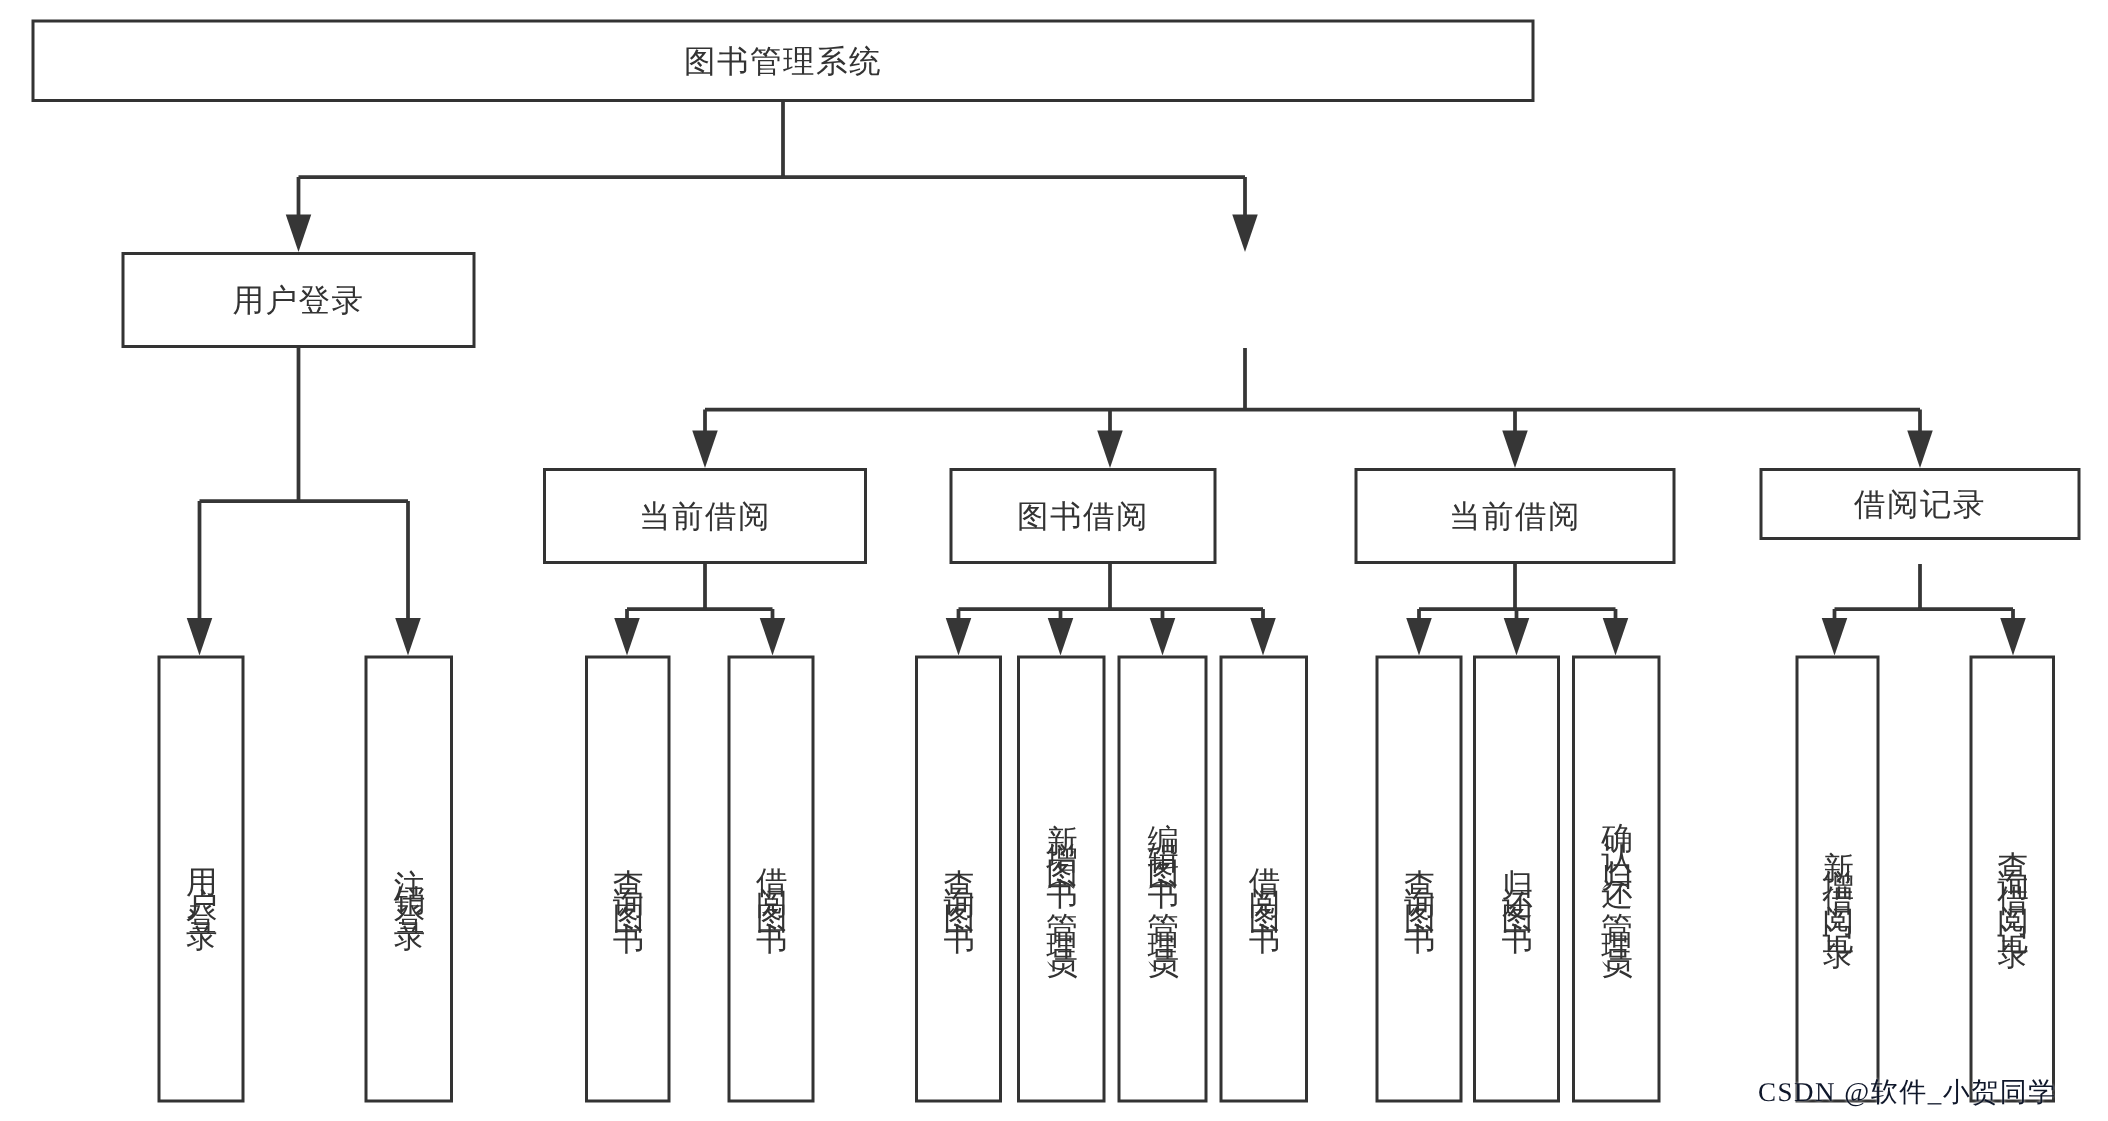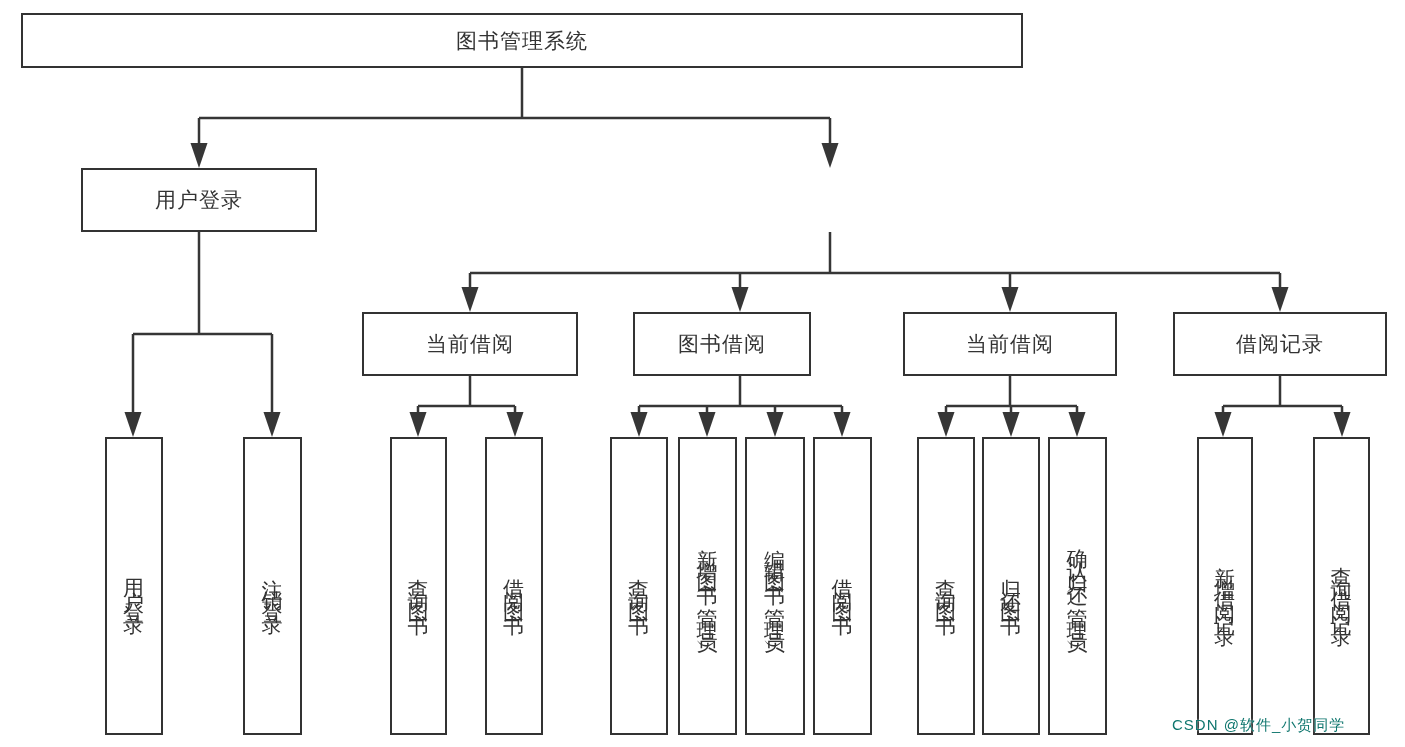--- a/index.html
+++ b/index.html
@@ -17,22 +17,23 @@
     position:absolute;top:437px;height:298px;box-sizing:border-box;
     border:2.5px solid #333;background:#fff;
     display:flex;align-items:center;justify-content:center;z-index:2;
   }
   .vtext{
     writing-mode:vertical-rl;text-orientation:mixed;
     font-size:21px;line-height:1;letter-spacing:12px;white-space:nowrap;
   }
   .watermark{
     position:absolute;left:1172px;top:716px;z-index:5;
-    font-size:15px;color:#0f766e;letter-spacing:1px;white-space:nowrap;
+    font-size:18px;color:#0f172a;letter-spacing:1px;white-space:nowrap;
     text-shadow:0 0 2px rgba(255,255,255,.85);
+    font-family:Liberation Serif, serif;
   }
 </style>
 </head>
 <body>
 
 <div class="stage">
 
   <svg class="connectors" width="1405" height="747" viewBox="0 0 1405 747" xmlns="http://www.w3.org/2000/svg">
     <g stroke="#363636" stroke-width="2.5" fill="none">
       <path d="M522 68 V118 M199 118 H830 M199 118 V148 M830 118 V148"></path>
@@ -76,21 +77,21 @@
 
   <div class="hnode" style="left:362px;top:312px;width:216px;height:64px">
     <span>当前借阅</span>
   </div>
   <div class="hnode" style="left:633px;top:312px;width:178px;height:64px">
     <span>图书借阅</span>
   </div>
   <div class="hnode" style="left:903px;top:312px;width:214px;height:64px">
     <span>当前借阅</span>
   </div>
-  <div class="hnode" style="left:1173px;top:312px;width:214px;height:64px">
+  <div class="hnode" style="left:1173px;top:312px;width:214px;height:48px">
     <span>借阅记录</span>
   </div>
 
   <div class="vnode" style="left:105px;width:58px">
     <span class="vtext">用户登录</span>
   </div>
   <div class="vnode" style="left:243px;width:59px">
     <span class="vtext">注销登录</span>
   </div>
   <div class="vnode" style="left:390px;width:57px">

